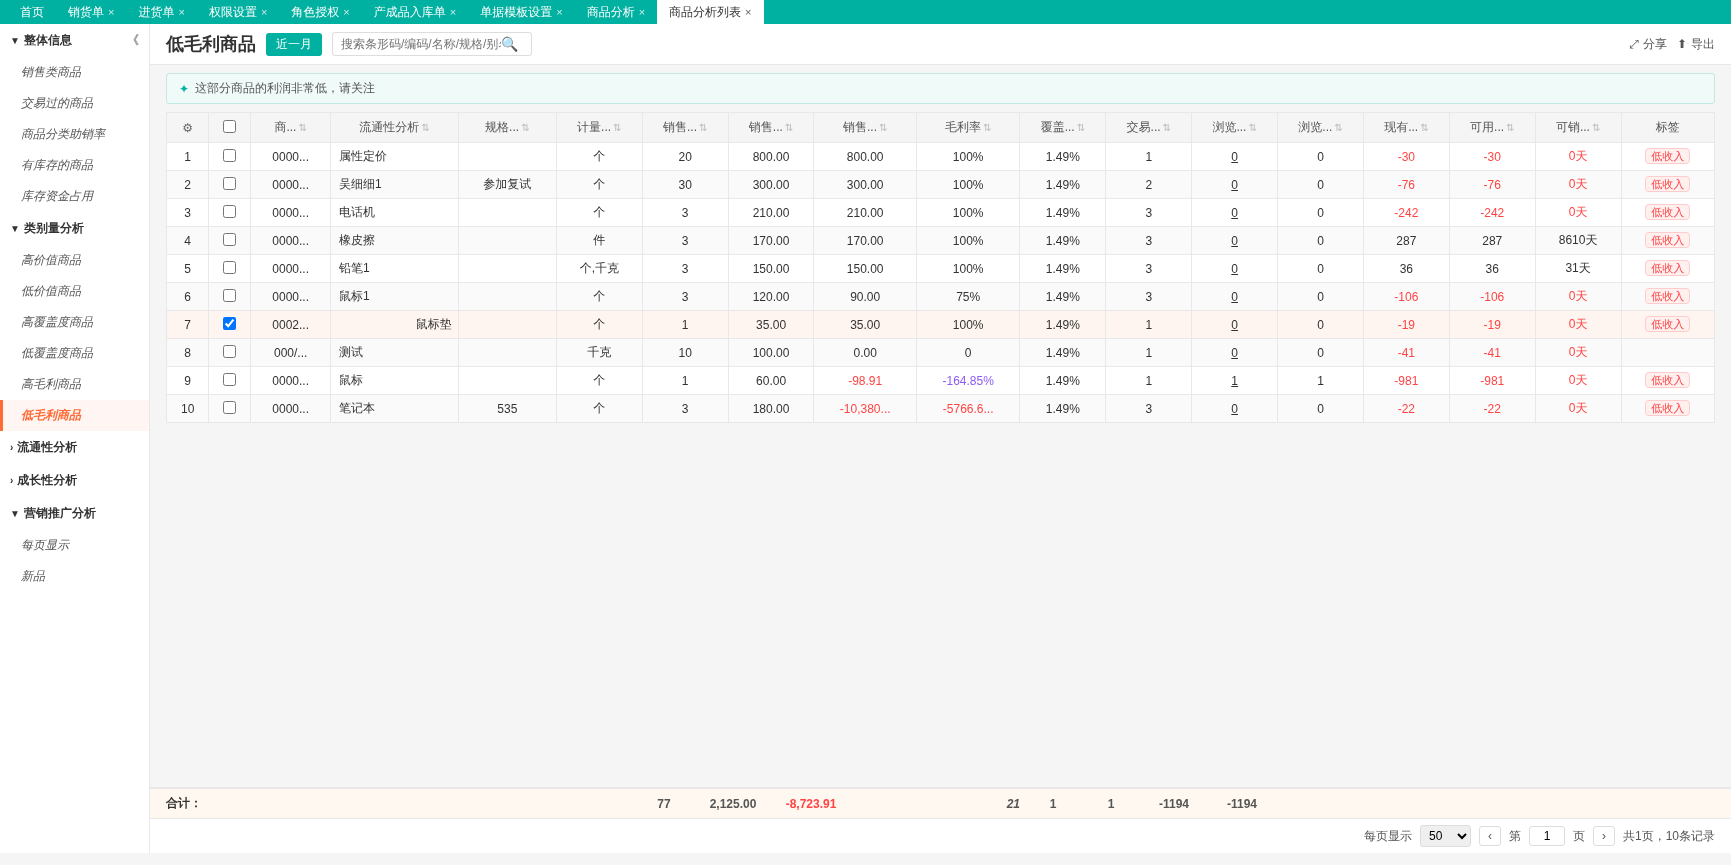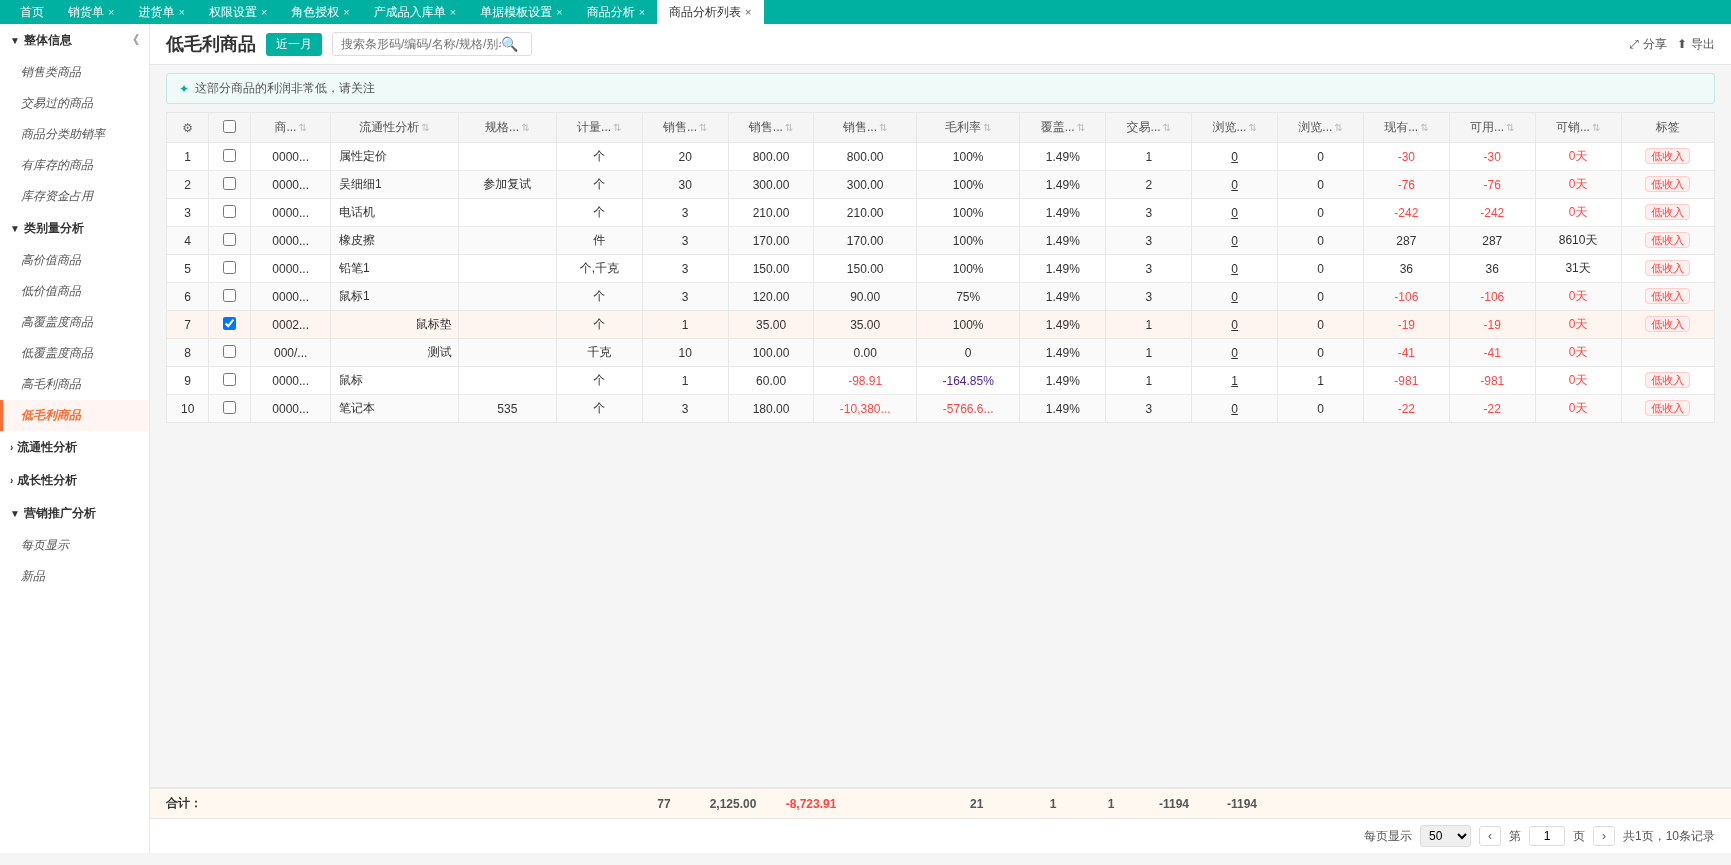--- a/index.html
+++ b/index.html
@@ -587,21 +587,21 @@
     <td>0</td>
     <td style="color:#ff4444">-19</td>
     <td style="color:#ff4444">-19</td>
     <td class="text-red">0天</td>
     <td><span class="tag-low-income">低收入</span></td>
   </tr>
             <tr>
     <td>8</td>
     <td><input type="checkbox" style=""></td>
     <td>000/...</td>
-    <td style="text-align:right;padding-left:8px;">测试</td>
+    <td style="text-align:left;padding-left:8px;">测试</td>
     <td></td>
     <td>千克</td>
     <td>10</td>
     <td>100.00</td>
     <td>0.00</td>
     <td>0</td>
     <td>1.49%</td>
     <td>1</td>
     <td><span class="underline-link">0</span></td>
     <td>0</td>
@@ -613,21 +613,21 @@
             <tr>
     <td>9</td>
     <td><input type="checkbox" style=""></td>
     <td>0000...</td>
     <td style="text-align:left;padding-left:8px;font-family:Liberation Mono, monospace;">鼠标</td>
     <td></td>
     <td>个</td>
     <td>1</td>
     <td>60.00</td>
     <td style="color:#ff4444">-98.91</td>
-    <td style="color:#4c1d95">-164.85%</td>
+    <td style="color:#8b5cf6">-164.85%</td>
     <td>1.49%</td>
     <td>1</td>
     <td><span class="underline-link">1</span></td>
     <td>1</td>
     <td style="color:#ff4444">-981</td>
     <td style="color:#ff4444">-981</td>
     <td class="text-red">0天</td>
     <td><span class="tag-low-income">低收入</span></td>
   </tr>
             <tr>
@@ -655,21 +655,21 @@
     </div>
 
     <div class="table-footer">
       <span class="footer-total-label">合计：</span>
       <span style="min-width:420px"></span>
       <span style="min-width:52px;text-align:center;">77</span>
       <span style="min-width:70px;text-align:center;">2,125.00</span>
       <span style="min-width:70px;text-align:center;color:#ff4444;">-8,723.91</span>
       <span style="min-width:50px"></span>
       <span style="min-width:50px"></span>
-      <span style="min-width:50px;text-align:left;">21</span>
+      <span style="min-width:50px;text-align:right;font-style:italic;">21</span>
       <span style="min-width:50px;text-align:center;">1</span>
       <span style="min-width:50px;text-align:center;">1</span>
       <span style="min-width:60px;text-align:center;">-1194</span>
       <span style="min-width:60px;text-align:center;">-1194</span>
     </div>
 
     <div class="pagination-bar">
       <span>每页显示</span>
       <select class="page-size-select">
         <option>50</option>

